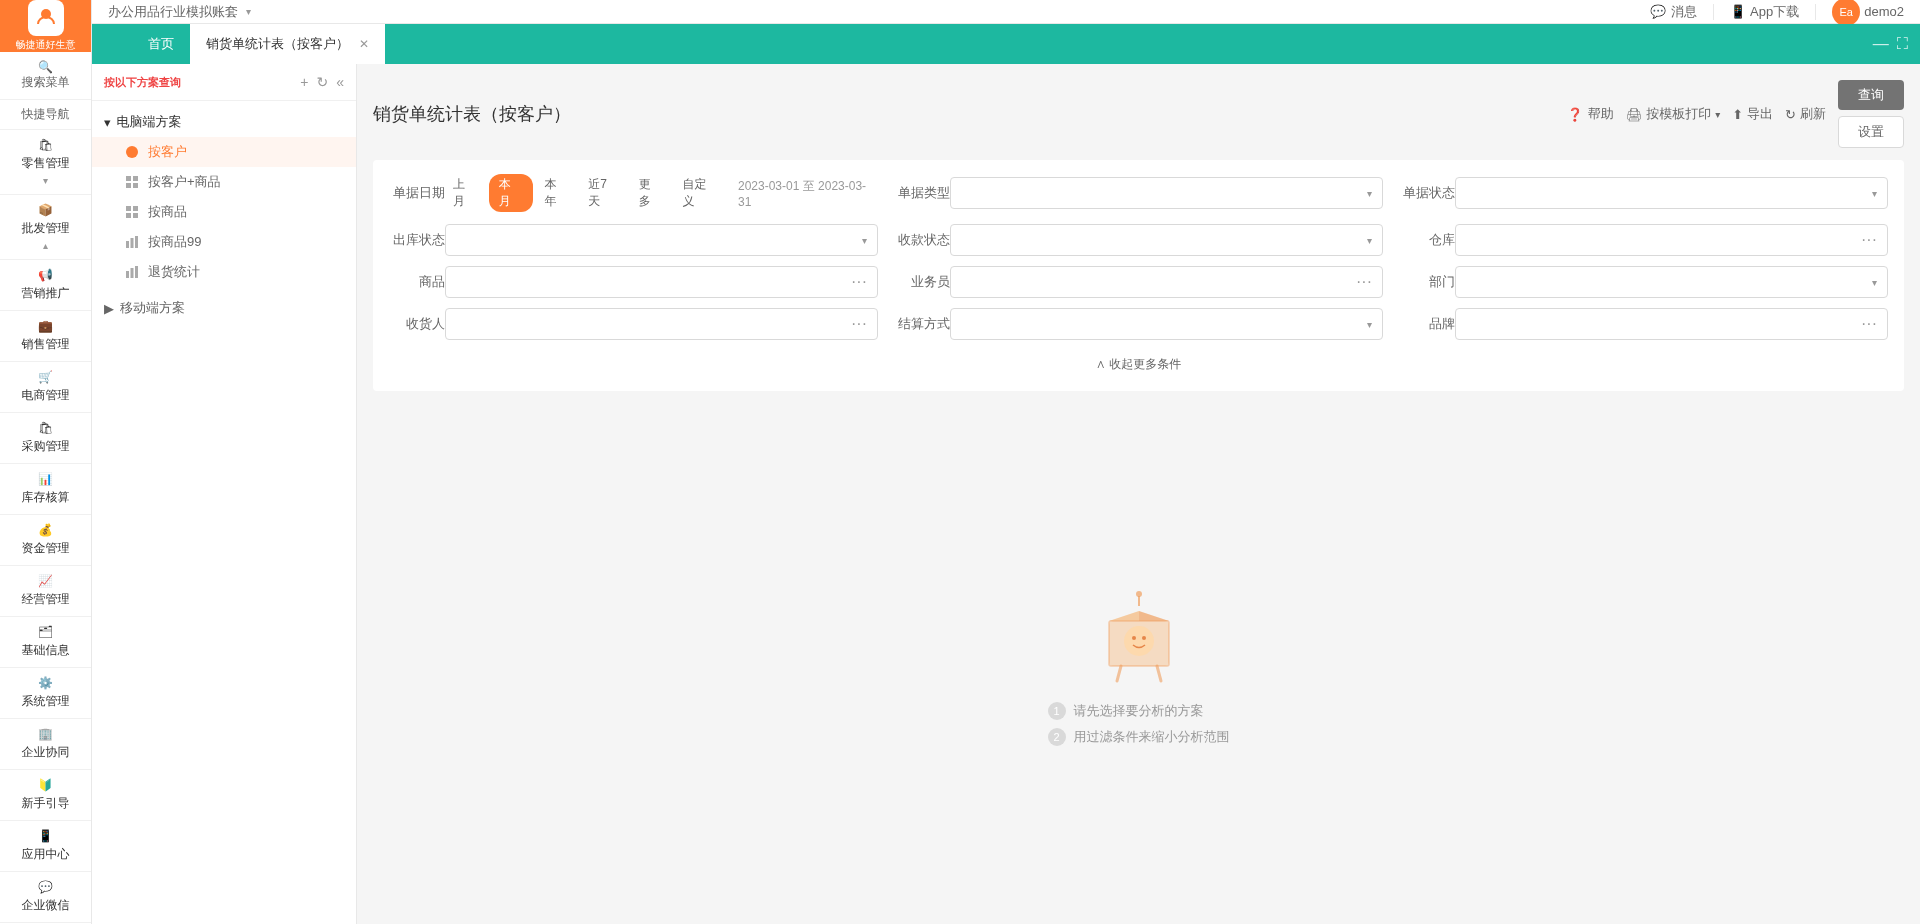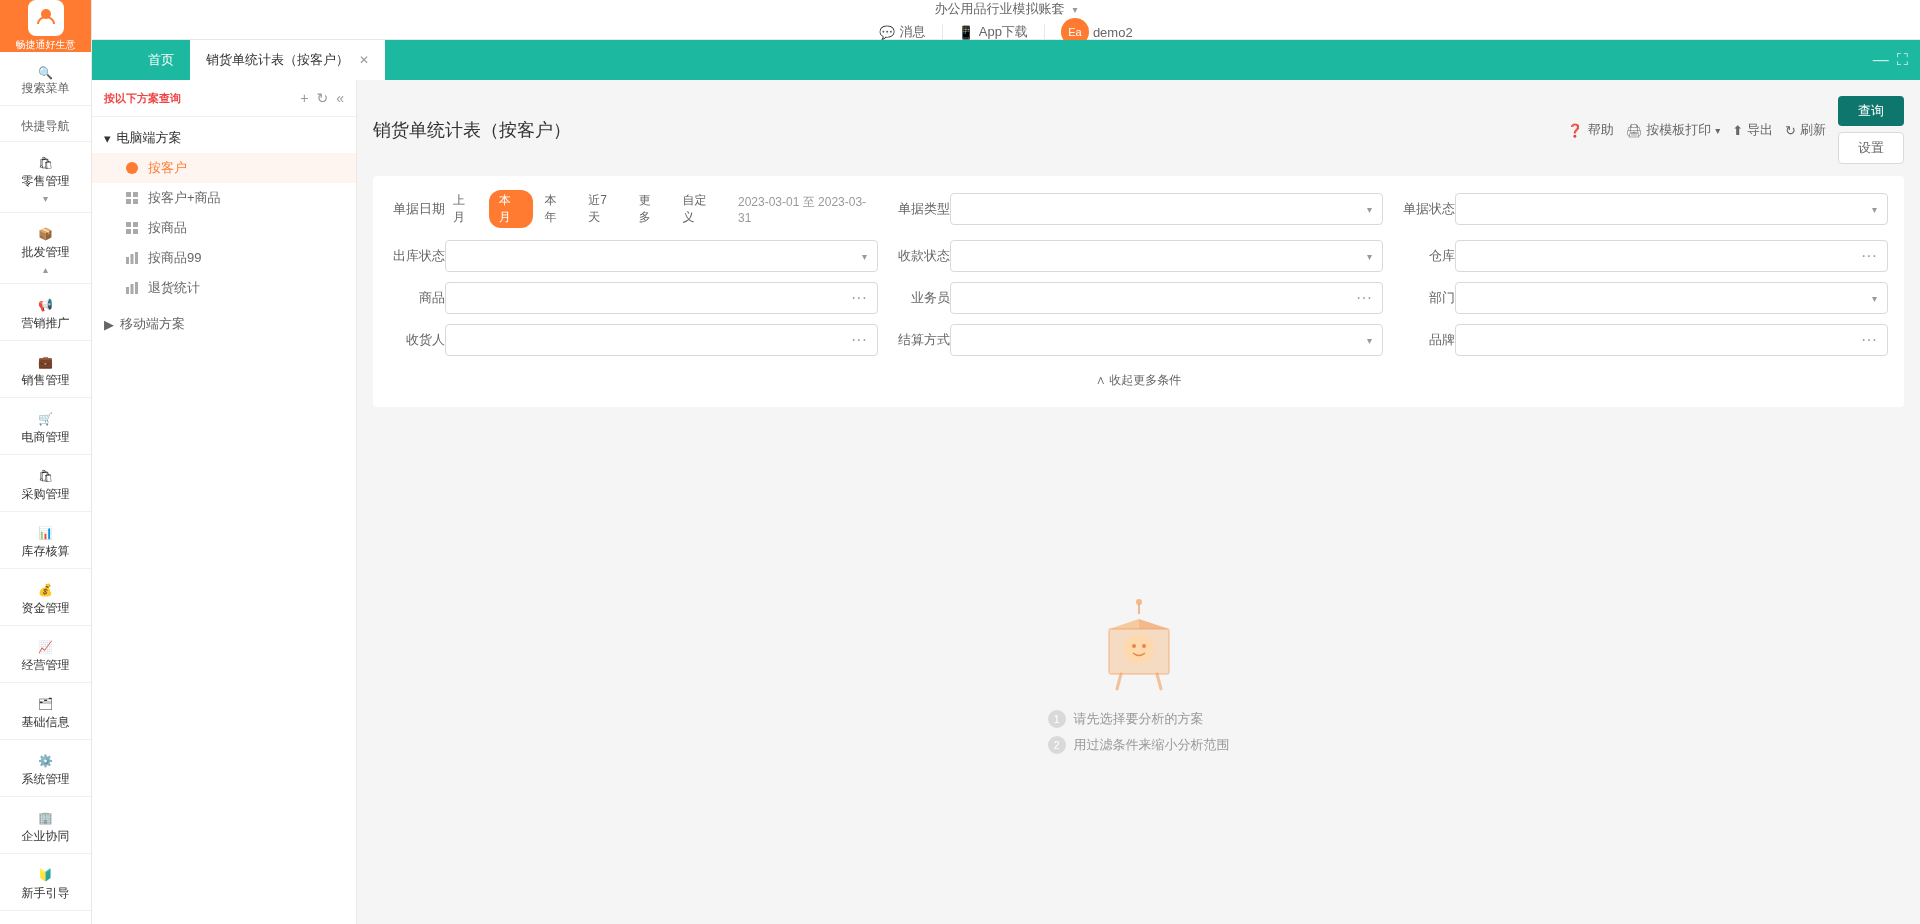--- a/index.html
+++ b/index.html
@@ -1,31 +1,31 @@
 <!DOCTYPE html>
 <html><head>
   <meta charset="utf-8">
   <style>
     * { margin: 0; padding: 0; box-sizing: border-box; }
     body { font-family: 'Microsoft YaHei', Arial, sans-serif; font-size: 13px; background: #f5f5f5; color: #333; width: 1920px; height: 924px; overflow: hidden; display: flex; }
 
     
-    .sidebar { width: 92px; background: #fff; display: flex; flex-direction: column; align-items: center; border-right: 1px solid #e8e8e8; height: 924px; overflow-y: auto; gap: 6px; }
+    .sidebar { width: 92px; background: #fff; display: flex; flex-direction: column; align-items: center; border-right: 1px solid #e8e8e8; height: 924px; overflow-y: auto; }
     .sidebar-logo { width: 92px; height: 60px; background: #ff7b31; display: flex; flex-direction: column; align-items: center; justify-content: center; color: #fff; font-size: 11px; cursor: pointer; }
     .sidebar-logo .logo-icon { width: 36px; height: 36px; background: #fff; border-radius: 8px; display: flex; align-items: center; justify-content: center; margin-bottom: 2px; }
     .sidebar-logo .logo-icon svg { width: 24px; height: 24px; }
     .sidebar-search { width: 92px; padding: 8px 6px; text-align: center; color: #666; font-size: 12px; cursor: pointer; border-bottom: 1px solid #f0f0f0; }
     .sidebar-nav-label { width: 93px; padding: 6px 4px; text-align: center; color: #666; font-size: 12px; cursor: pointer; border-bottom: 1px solid #f0f0f0; }
     .sidebar-nav-item { width: 92px; padding: 8px 4px; text-align: center; color: #333; font-size: 12px; cursor: pointer; border-bottom: 1px solid #f0f0f0; display: flex; flex-direction: column; align-items: center; gap: 3px; }
 
     
     .main-area { flex: 1; display: flex; flex-direction: column; height: 924px; }
 
     
-    .top-header { height: 40px; background: #fff; border-bottom: 1px solid #e8e8e8; display: flex; align-items: center; justify-content: space-between; padding: 0 16px; flex-direction: column; }
+    .top-header { height: 24px; background: #fff; border-bottom: 1px solid #e8e8e8; display: flex; align-items: center; justify-content: space-between; padding: 0 16px; }
     .top-header-left { display: flex; align-items: center; gap: 8px; color: #666; font-size: 13px; }
     .top-header-left .dropdown-icon { font-size: 10px; color: #999; cursor: pointer; }
     .top-header-right { display: flex; align-items: center; gap: 16px; color: #666; font-size: 13px; }
     .top-header-right .header-btn { display: flex; align-items: center; gap: 4px; cursor: pointer; }
     .avatar { width: 28px; height: 28px; border-radius: 50%; background: #ff7b31; display: flex; align-items: center; justify-content: center; color: #fff; font-size: 11px; }
 
     
     .tab-bar { height: 40px; background: #1db8a0; display: flex; align-items: center; padding: 0 0; }
     .tab-item { height: 40px; padding: 0 16px; display: flex; align-items: center; gap: 6px; cursor: pointer; color: rgba(255,255,255,0.85); font-size: 13px; }
     .tab-item.active { background: #fff; color: #333; }
@@ -52,21 +52,21 @@
     .mobile-scheme { padding: 6px 12px; display: flex; align-items: center; gap: 6px; font-size: 13px; color: #666; cursor: pointer; }
 
     
     .right-panel { flex: 1; display: flex; flex-direction: column; padding: 16px; overflow-y: auto; background: #f5f5f5; }
 
     
     .page-title-bar { display: flex; align-items: center; justify-content: space-between; margin-bottom: 12px; }
     .page-title { font-size: 18px; color: #333; font-weight: 500; }
     .page-actions { display: flex; align-items: center; gap: 12px; }
     .page-action-btn { display: flex; align-items: center; gap: 4px; color: #666; font-size: 13px; cursor: pointer; }
-    .query-btn { background: #0f766e; color: #fff; border: none; padding: 6px 20px; border-radius: 4px; cursor: pointer; font-size: 13px; }
+    .query-btn { background: #737373; color: #fff; border: none; padding: 6px 20px; border-radius: 4px; cursor: pointer; font-size: 13px; }
     .settings-btn { background: #fff; color: #666; border: 1px solid #d9d9d9; padding: 6px 16px; border-radius: 4px; cursor: pointer; font-size: 13px; }
 
     
     .filter-area { background: #fff; border-radius: 4px; padding: 12px 16px; margin-bottom: 12px; }
     .filter-row { display: flex; align-items: center; gap: 16px; margin-bottom: 10px; }
     .filter-row:last-child { margin-bottom: 0; }
     .filter-label { color: #666; font-size: 13px; white-space: nowrap; min-width: 56px; text-align: right; }
     .date-tabs { display: flex; gap: 4px; align-items: center; }
     .date-tab { padding: 4px 8px; font-size: 12px; color: #666; cursor: pointer; border-radius: 2px; }
     .date-tab.active { background: #ff7b31; color: #fff; border-radius: 12px; padding: 2px 10px; }

